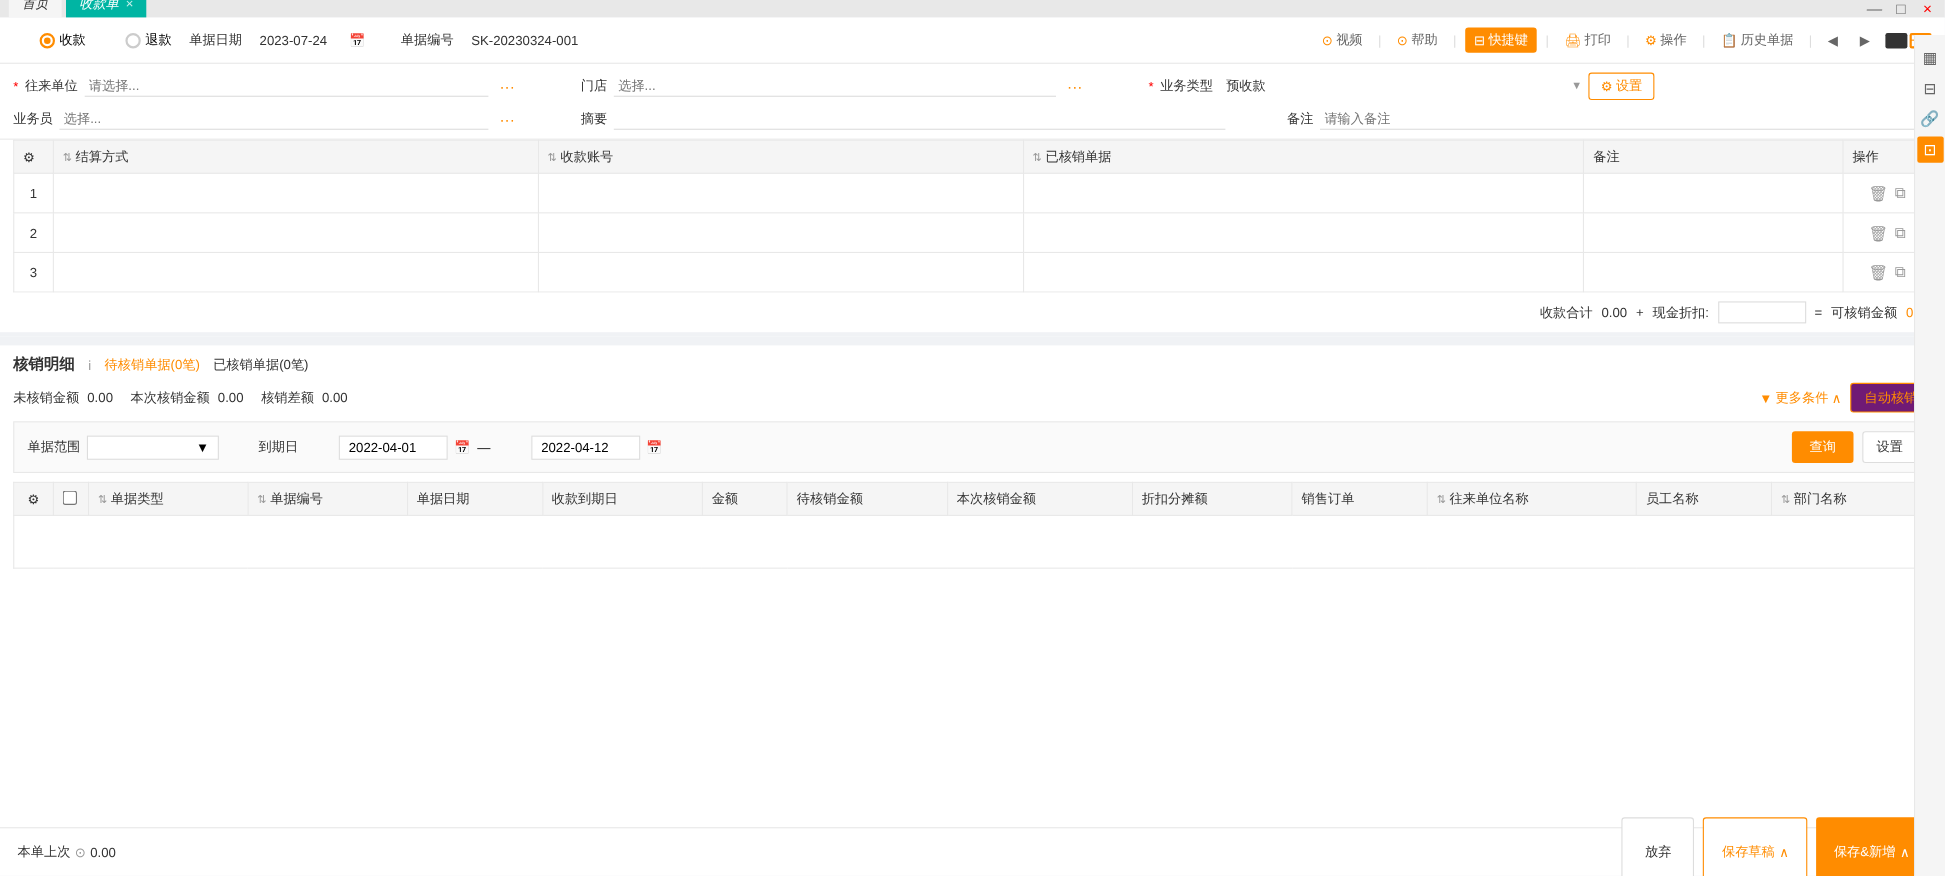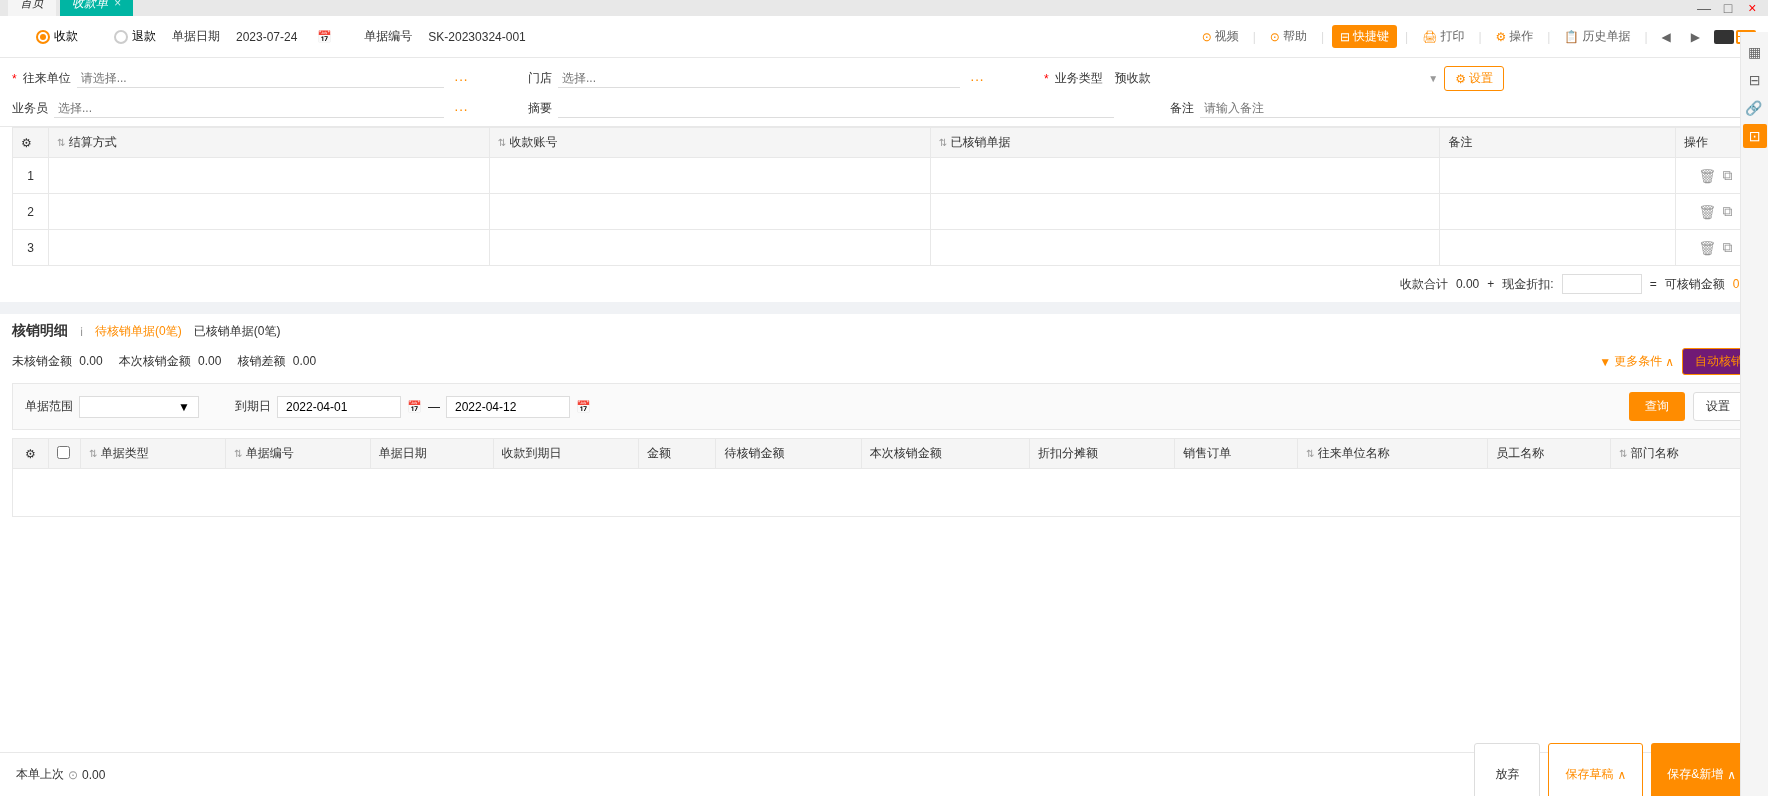--- a/index.html
+++ b/index.html
@@ -259,22 +259,23 @@
       cursor: pointer;
       min-width: 120px;
     }
     .date-range {
       display: flex; align-items: center; gap: 6px;
     }
     .date-input {
       border: 1px solid #ddd;
       padding: 3px 8px;
       background: #fff;
-      width: 124px;
+      width: 99px;
       outline: none;
+      margin-left: 31px;
     }
     .query-btn {
       background: #ff8c00;
       color: #fff;
       border: none;
       border-radius: 3px;
       padding: 5px 16px;
       cursor: pointer;
       margin-left: auto;
     }

